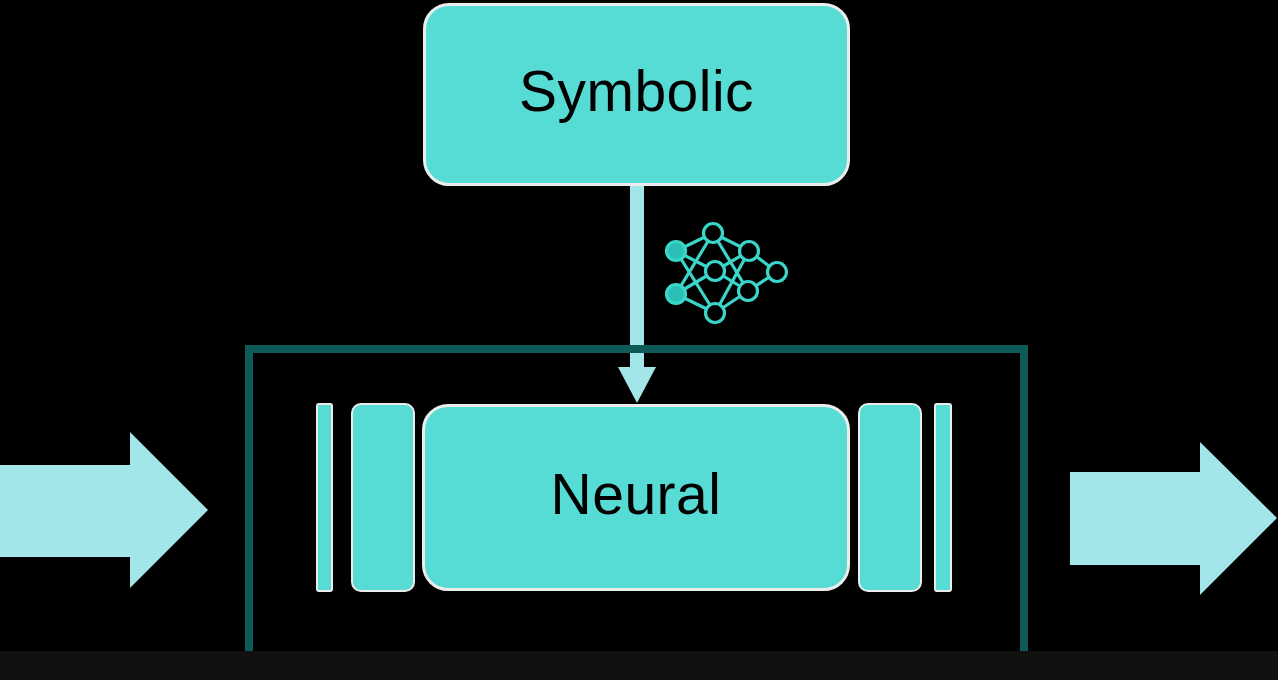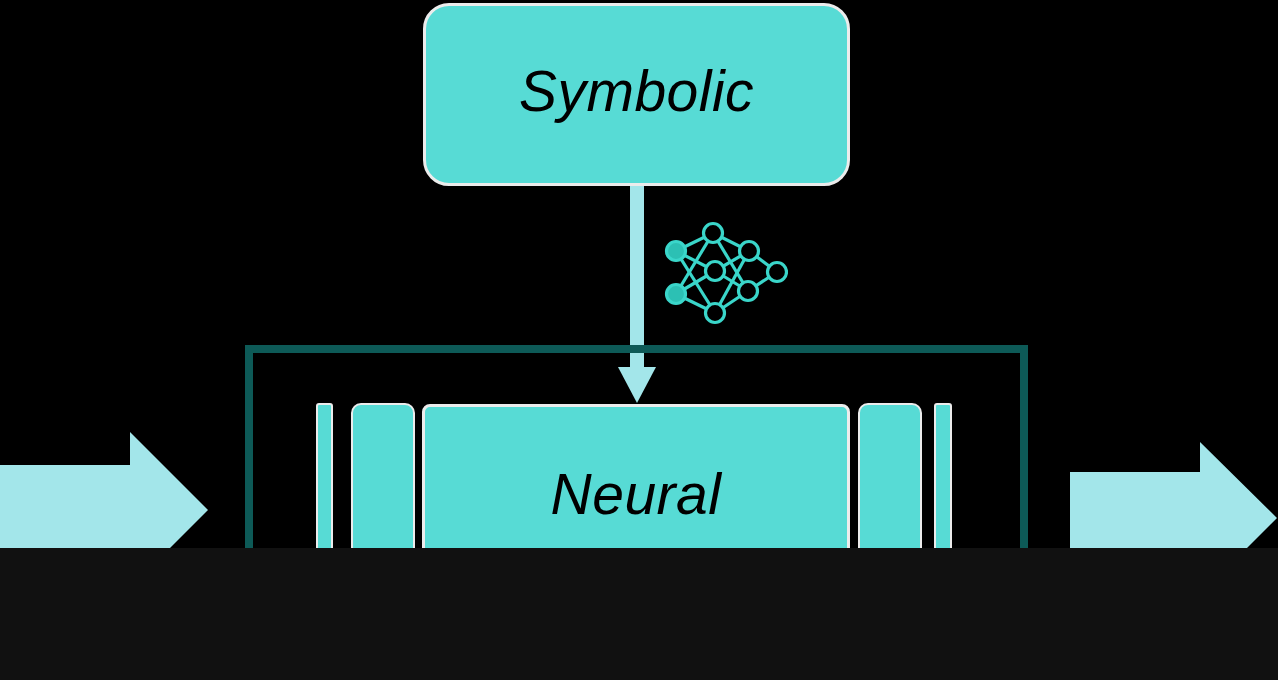--- a/index.html
+++ b/index.html
@@ -12,24 +12,23 @@
     --icon_node_fill: #2CC0B4;
     --label_text: #000000;
   }
   * { margin: 0; padding: 0; box-sizing: border-box; }
   html, body { background: #111; }
   body { font-family: "Liberation Sans", sans-serif; }
 
   .stage {
     position: relative;
     width: 1278px;
-    height: 548px;
+    height: 651px;
     background: var(--background);
     overflow: hidden;
-    font-style: italic;
   }
 
   
   .symbolic-box {
     position: absolute;
     left: 423px; top: 3px;
     width: 427px; height: 183px;
     background: var(--shape_fill);
     border: 3px solid var(--shape_border);
     border-radius: 26px;
@@ -95,21 +94,21 @@
   .bar.wide-1 { left: 351px; width: 64px; border-radius: 10px; }
   .bar.wide-2 { left: 858px; width: 64px; border-radius: 10px; }
   .bar.thin-2 { left: 934px; width: 18px; border-radius: 3px; }
 
   .neural-box {
     position: absolute;
     left: 422px; top: 404px;
     width: 428px; height: 187px;
     background: var(--shape_fill);
     border: 3px solid var(--shape_border);
-    border-radius: 8px;
+    border-radius: 26px;
     display: flex; align-items: center; justify-content: center;
     z-index: 3;
   }
 
   
   .io-arrow { position: absolute; z-index: 2; }
   .io-arrow polygon { fill: var(--flow_arrow); }
   .io-arrow.left { left: 0; top: 430px; }
   .io-arrow.right { left: 1068px; top: 440px; }
 </style>

